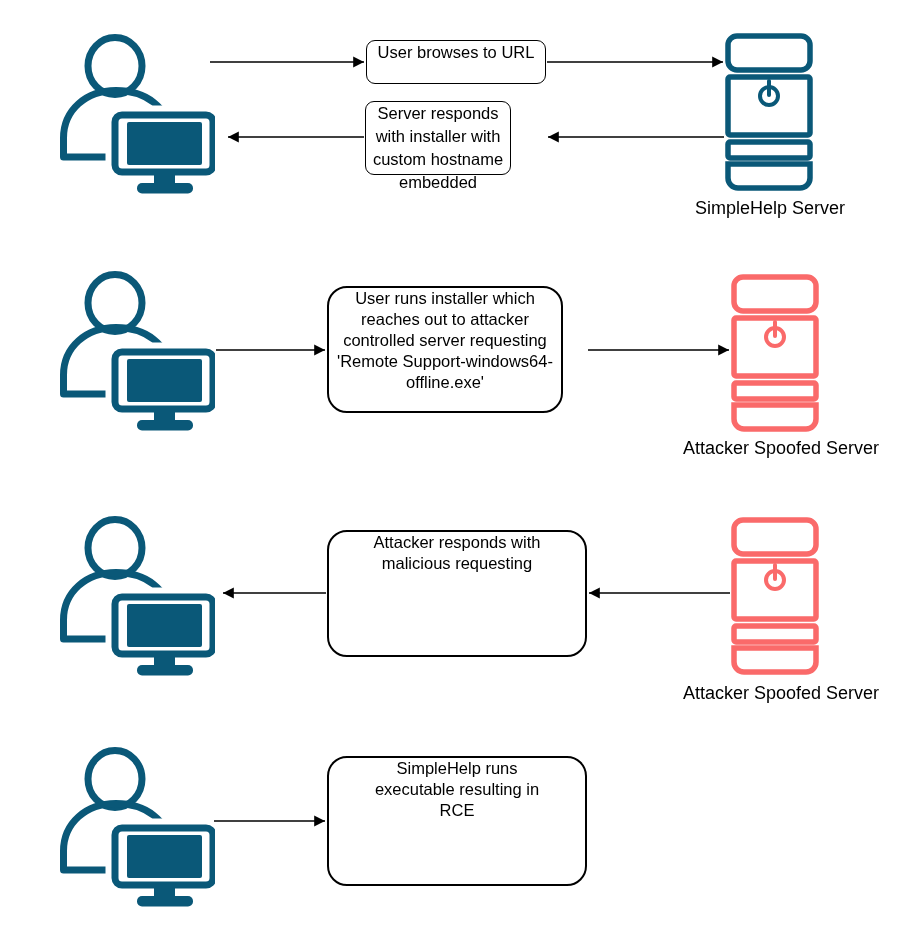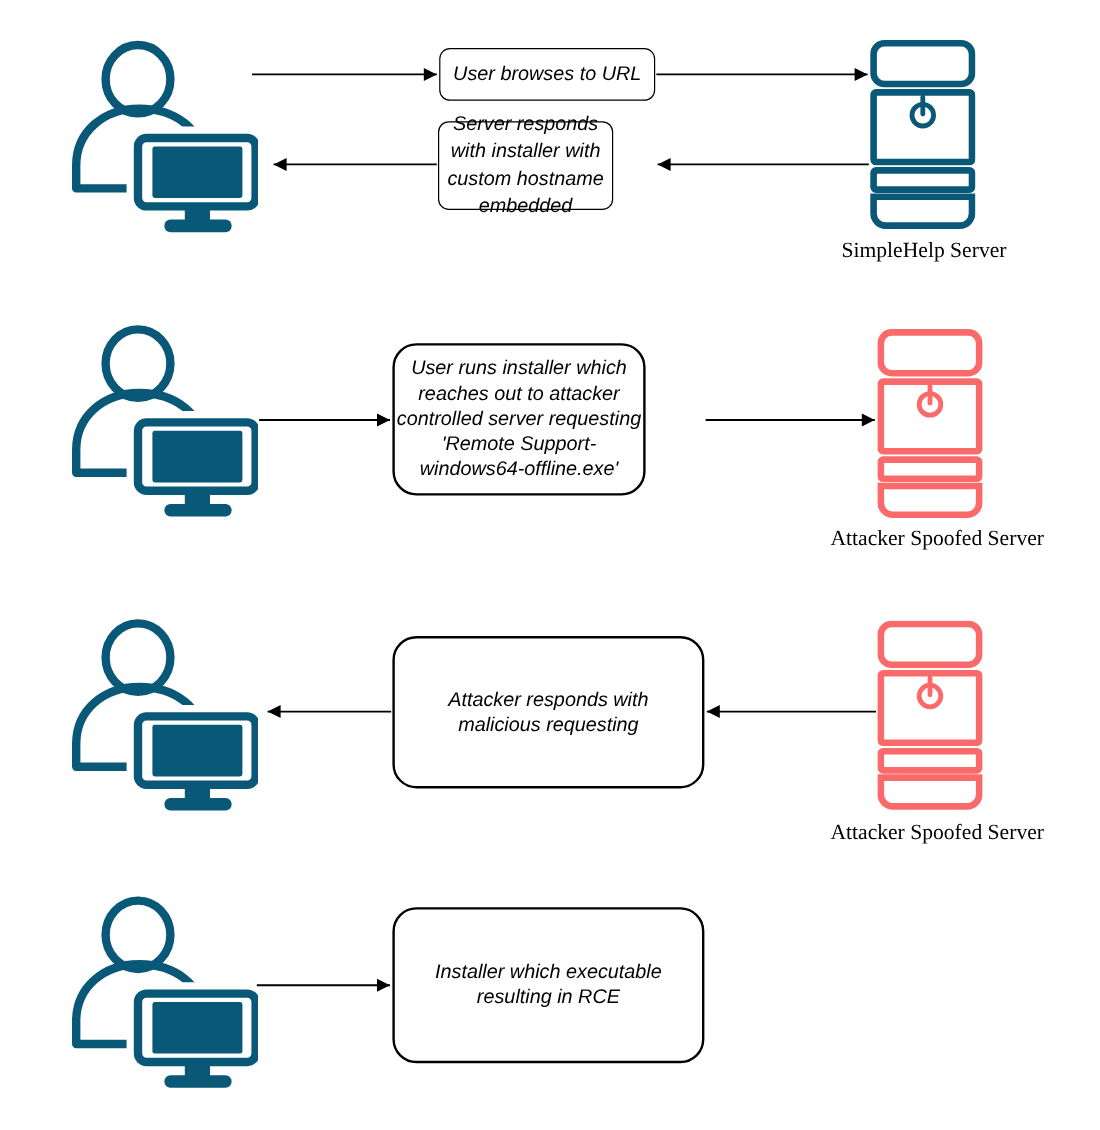--- a/index.html
+++ b/index.html
@@ -7,29 +7,29 @@
   }
   html,body{margin:0;padding:0;background:var(--bg);}
   .canvas{
     position:relative;width:917px;height:942px;background:var(--bg);
     font-family:"Liberation Sans", sans-serif;color:var(--ink);overflow:hidden;
   }
   .abs{position:absolute;}
   
   .flow-box{
     position:absolute;box-sizing:border-box;background:#fff;
-    border:2px solid var(--ink);display:flex;align-items:center;justify-content:center;
-    text-align:center;font-size:16.5px;line-height:21px;color:var(--ink);font-style:italic;
+    border:2px solid var(--ink);display:flex;justify-content:center;
+    text-align:center;font-size:16.5px;line-height:21px;color:var(--ink);
   }
   .flow-box.small{border-width:1.6px;border-radius:9px;line-height:23px;}
   .flow-box.large{border-radius:20px;}
   .flow-box .txt{display:inline-block;}
   
   .server-label{
-    position:absolute;width:220px;text-align:center;font-size:18px;line-height:20px;color:var(--ink);font-family:Liberation Serif, serif;
+    position:absolute;width:220px;text-align:center;font-size:18px;line-height:20px;color:var(--ink);
   }
   .person-icon{color:var(--teal);}
   .server-icon.legit{color:var(--teal);}
   .server-icon.attacker{color:var(--coral);}
   .arrow-layer{position:absolute;left:0;top:0;pointer-events:none;}
   .arrow-layer line{stroke:var(--ink);stroke-width:1.6;}
   .arrow-layer .head{fill:var(--ink);}
 </style>
 </head>
 <body>
@@ -90,28 +90,28 @@
   <div class="server-label" style="left:660px;top:198px">SimpleHelp Server</div>
   <div class="server-label" style="left:671px;top:438px">Attacker Spoofed Server</div>
   <div class="server-label" style="left:671px;top:683px">Attacker Spoofed Server</div>
 
   <div class="flow-box small" style="left:366px;top:40px;width:180px;height:44px">
     <span class="txt">User browses to URL</span>
   </div>
   <div class="flow-box small" style="left:365px;top:101px;width:146px;height:74px">
     <span class="txt" style="width:165px">Server responds with installer with custom hostname embedded</span>
   </div>
-  <div class="flow-box large" style="left:327px;top:286px;width:211px;height:127px">
+  <div class="flow-box large" style="left:327px;top:286px;width:236px;height:127px">
     <span class="txt" style="width:240px">User runs installer which reaches out to attacker controlled server requesting 'Remote Support-windows64-offline.exe'</span>
   </div>
   <div class="flow-box large" style="left:327px;top:530px;width:260px;height:127px">
     <span class="txt" style="width:200px">Attacker responds with malicious requesting</span>
   </div>
   <div class="flow-box large" style="left:327px;top:756px;width:260px;height:130px">
-    <span class="txt" style="width:200px">Installer which executable resulting in RCE</span>
+    <span class="txt" style="width:200px">SimpleHelp runs executable resulting in RCE</span>
   </div>
 
   <svg class="arrow-layer" width="917" height="942">
     <defs>
       <marker id="ah" viewBox="0 0 12 12" refX="11" refY="6" markerWidth="13" markerHeight="13" orient="auto" markerUnits="userSpaceOnUse">
         <path class="head" d="M1,1 L11,6 L1,11 Z"></path>
       </marker>
     </defs>
     <line x1="210" y1="62" x2="364" y2="62" marker-end="url(#ah)"></line>
     <line x1="547" y1="62" x2="723" y2="62" marker-end="url(#ah)"></line>

